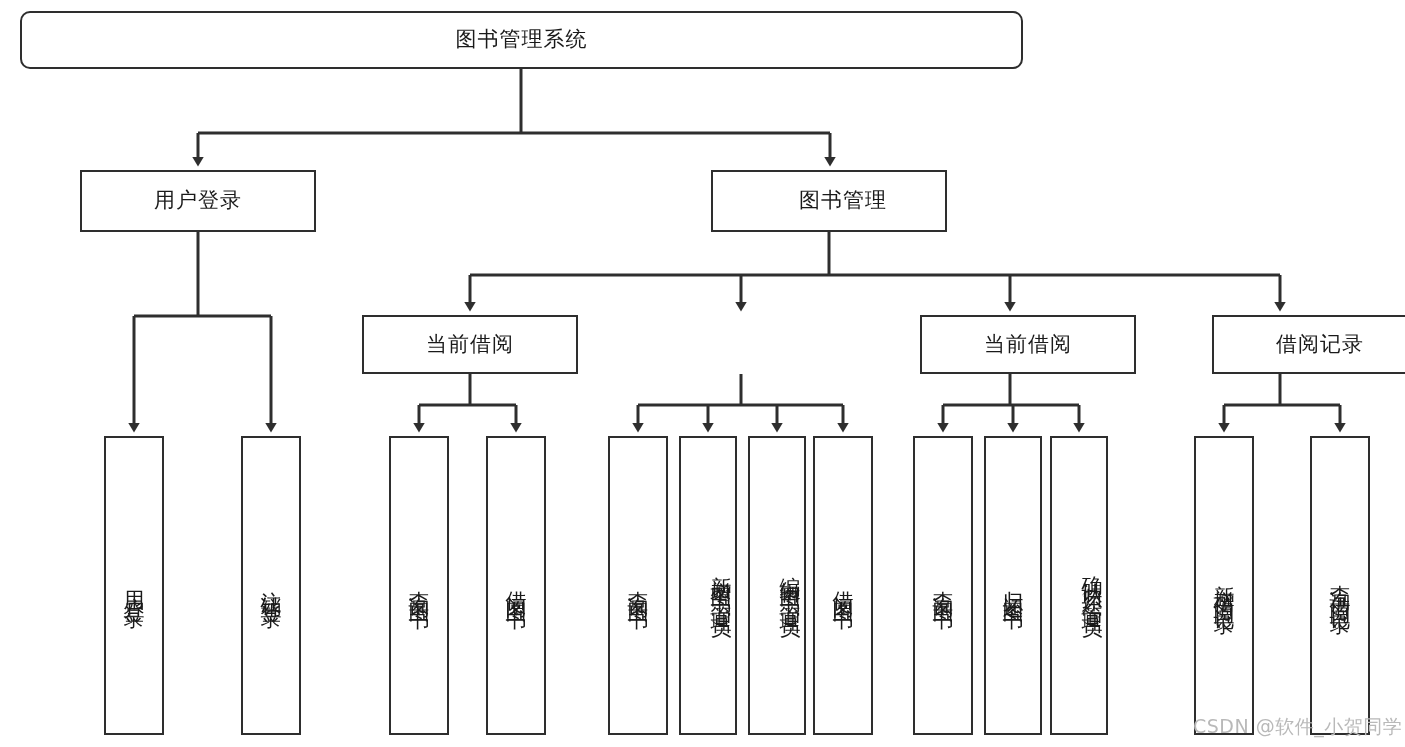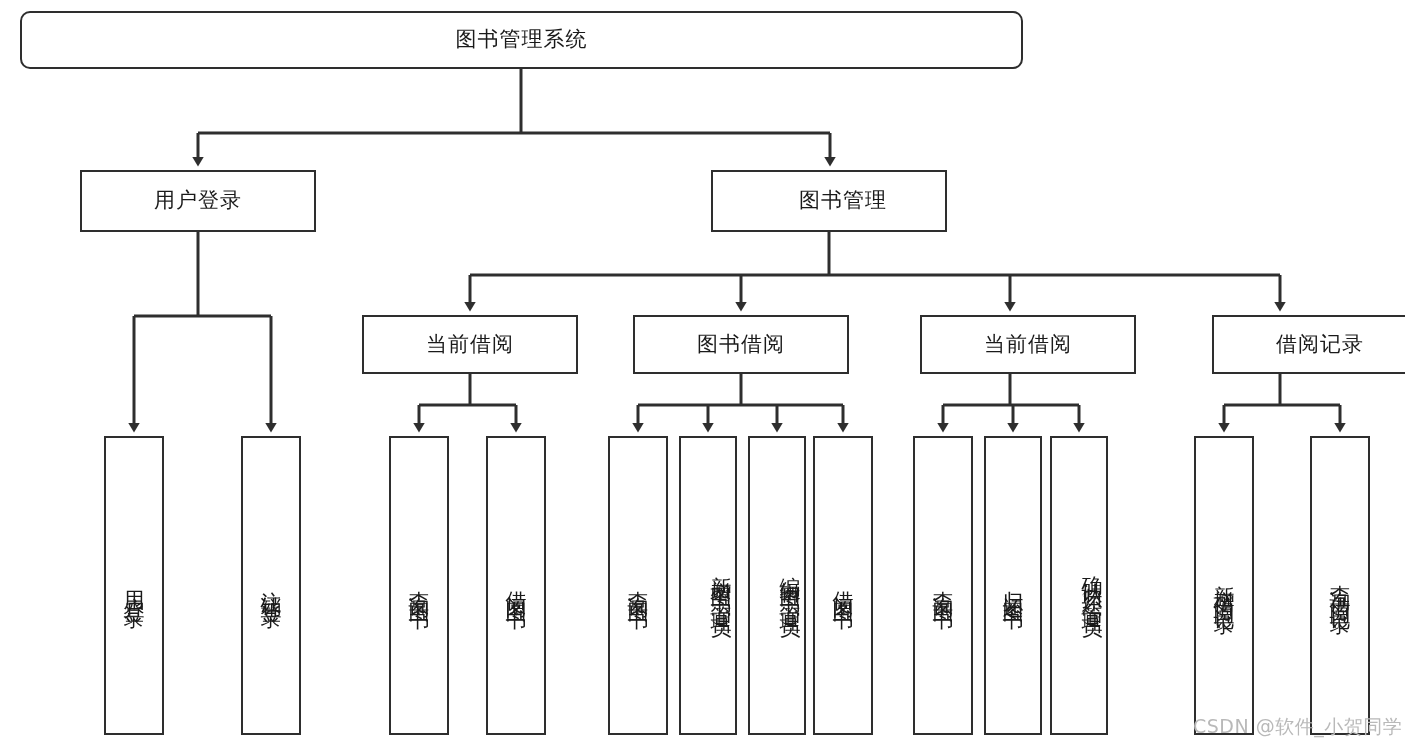--- a/index.html
+++ b/index.html
@@ -72,21 +72,20 @@
       <path d="M1340,405 L1340,424" marker-end="url(#arrow)"></path>
     </g>
   </svg>
 
   <div class="node h" style="left: 20px; top: 11px; width: 1003px; height: 58px; border-color: rgb(46, 46, 46); background: rgb(255, 255, 255); color: rgb(26, 26, 26); border-radius: 10px;">图书管理系统</div>
 
   <div class="node h" style="left: 80px; top: 170px; width: 236px; height: 62px; border-color: rgb(46, 46, 46); background: rgb(255, 255, 255); color: rgb(26, 26, 26);">用户登录</div>
   <div class="node h" style="left: 711px; top: 170px; width: 236px; height: 62px; border-color: rgb(46, 46, 46); background: rgb(255, 255, 255); color: rgb(26, 26, 26); padding-left: 28px;">图书管理</div>
 
   <div class="node h" style="left: 362px; top: 315px; width: 216px; height: 59px; border-color: rgb(46, 46, 46); background: rgb(255, 255, 255); color: rgb(26, 26, 26);">当前借阅</div>
-  <div class="node h" style="left: 633px; top: 315px; width: 216px; height: 59px; border-color: rgb(46, 46, 46); background: rgb(255, 255, 255); color: rgb(26, 26, 26);">图书借阅</div>
   <div class="node h" style="left: 902px; top: 315px; width: 216px; height: 59px; border-color: rgb(46, 46, 46); background: rgb(255, 255, 255); color: rgb(26, 26, 26); margin-left: 18px;">当前借阅</div>
   <div class="node h" style="left: 1172px; top: 315px; width: 216px; height: 59px; border-color: rgb(46, 46, 46); background: rgb(255, 255, 255); color: rgb(26, 26, 26); margin-left: 40px;">借阅记录</div>
 
   <div class="node v mid" style="left: 104px; top: 436px; width: 60px; height: 299px; border-color: rgb(46, 46, 46); background: rgb(255, 255, 255); color: rgb(26, 26, 26);">用户登录</div>
   <div class="node v mid" style="left: 241px; top: 436px; width: 60px; height: 299px; border-color: rgb(46, 46, 46); background: rgb(255, 255, 255); color: rgb(26, 26, 26);">注销登录</div>
   <div class="node v mid" style="left: 389px; top: 436px; width: 60px; height: 299px; border-color: rgb(46, 46, 46); background: rgb(255, 255, 255); color: rgb(26, 26, 26);">查询图书</div>
   <div class="node v mid" style="left: 486px; top: 436px; width: 60px; height: 299px; border-color: rgb(46, 46, 46); background: rgb(255, 255, 255); color: rgb(26, 26, 26);">借阅图书</div>
   <div class="node v mid" style="left: 608px; top: 436px; width: 60px; height: 299px; border-color: rgb(46, 46, 46); background: rgb(255, 255, 255); color: rgb(26, 26, 26);">查询图书</div>
   <div class="node v top" style="left: 679px; top: 436px; width: 58px; height: 299px; border-color: rgb(46, 46, 46); background: rgb(255, 255, 255); color: rgb(26, 26, 26);">新增图书（管理员）</div>
   <div class="node v top" style="left: 748px; top: 436px; width: 58px; height: 299px; border-color: rgb(46, 46, 46); background: rgb(255, 255, 255); color: rgb(26, 26, 26);">编辑图书（管理员）</div>

